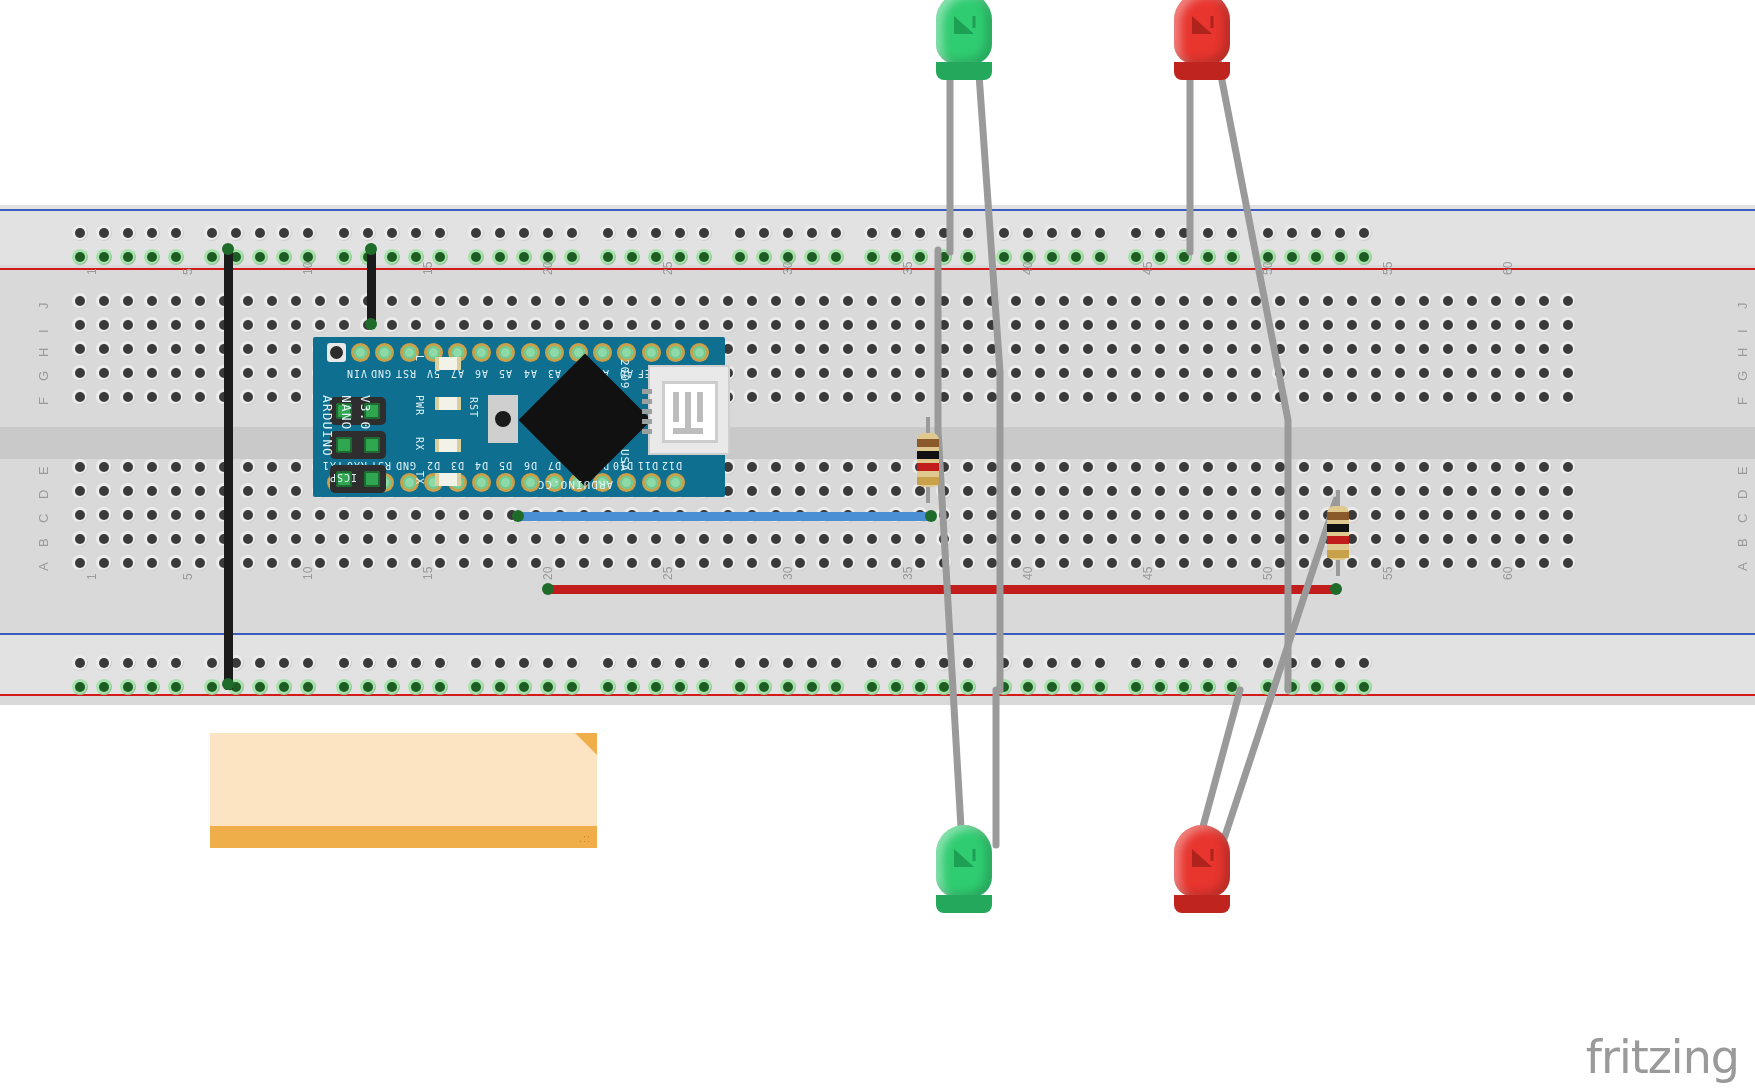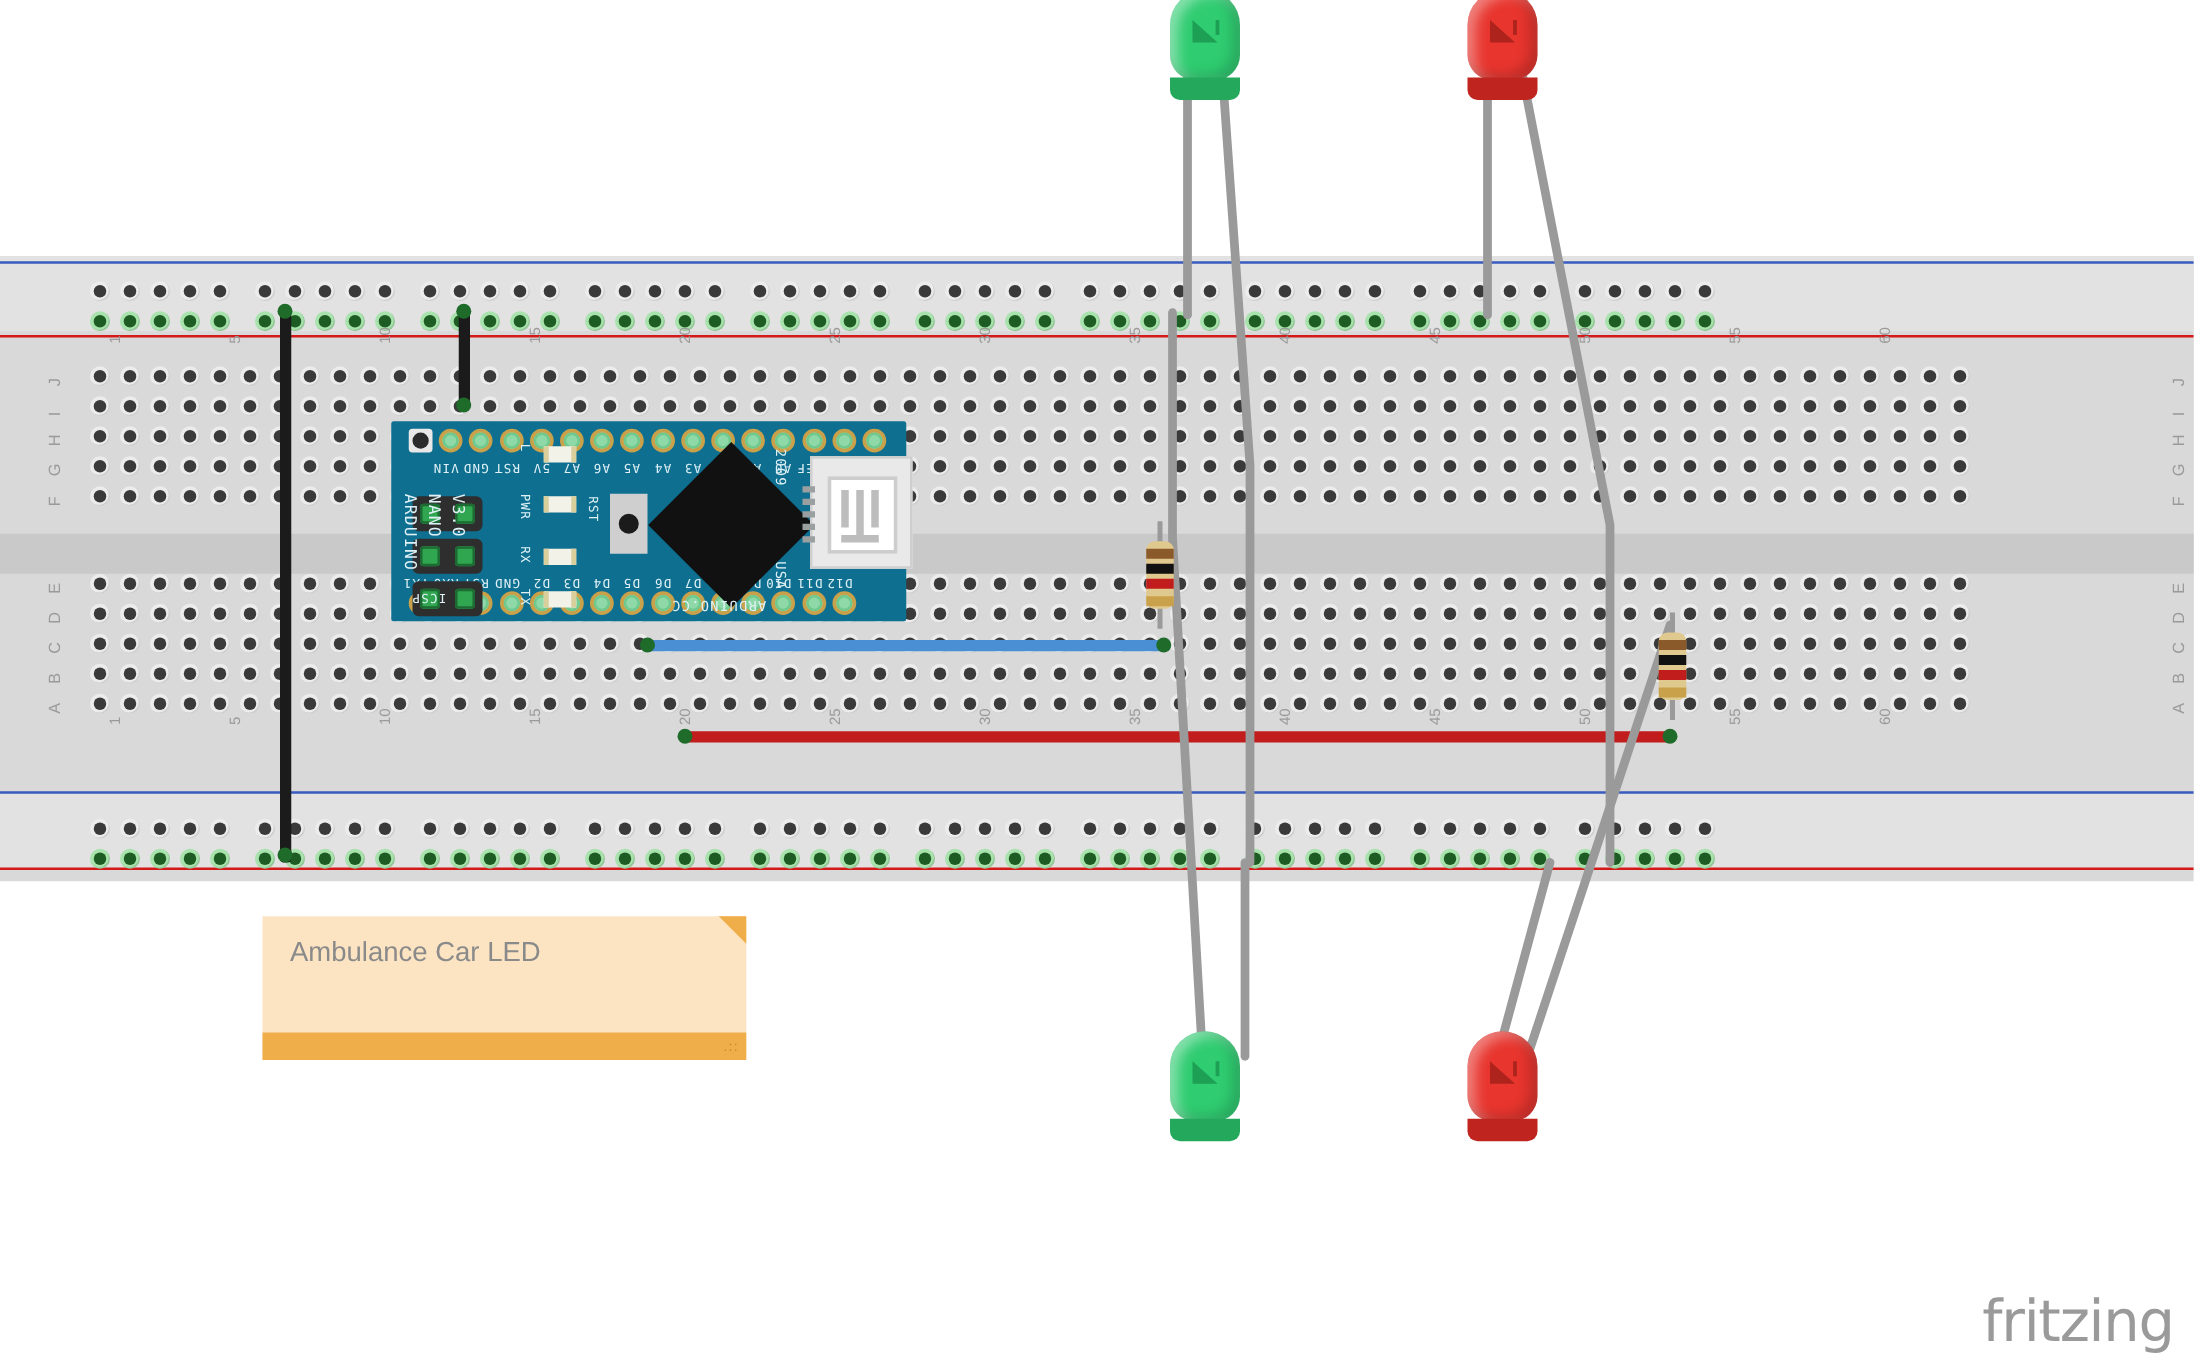--- a/index.html
+++ b/index.html
@@ -1285,19 +1285,18 @@
   <div class="rim"></div>
   <svg class="chip" viewBox="0 0 24 22">
     <path d="M2,2 L2,20 L22,20 Z" fill="#7d1511" opacity=".55"></path>
     <path d="M22,2 L22,14" stroke="#7d1511" stroke-width="3" opacity=".55" fill="none"></path>
   </svg>
 </div>
 
 <div id="note">
   <div class="note-fold"></div>
   <div class="note-text">
-    <div>Ambulance Car LED</div>
   </div>
   <div class="note-foot"></div>
   <div class="note-grip">.::</div>
 </div>
 
 <div id="fritzing">fritzing</div>
 
 </body></html>

